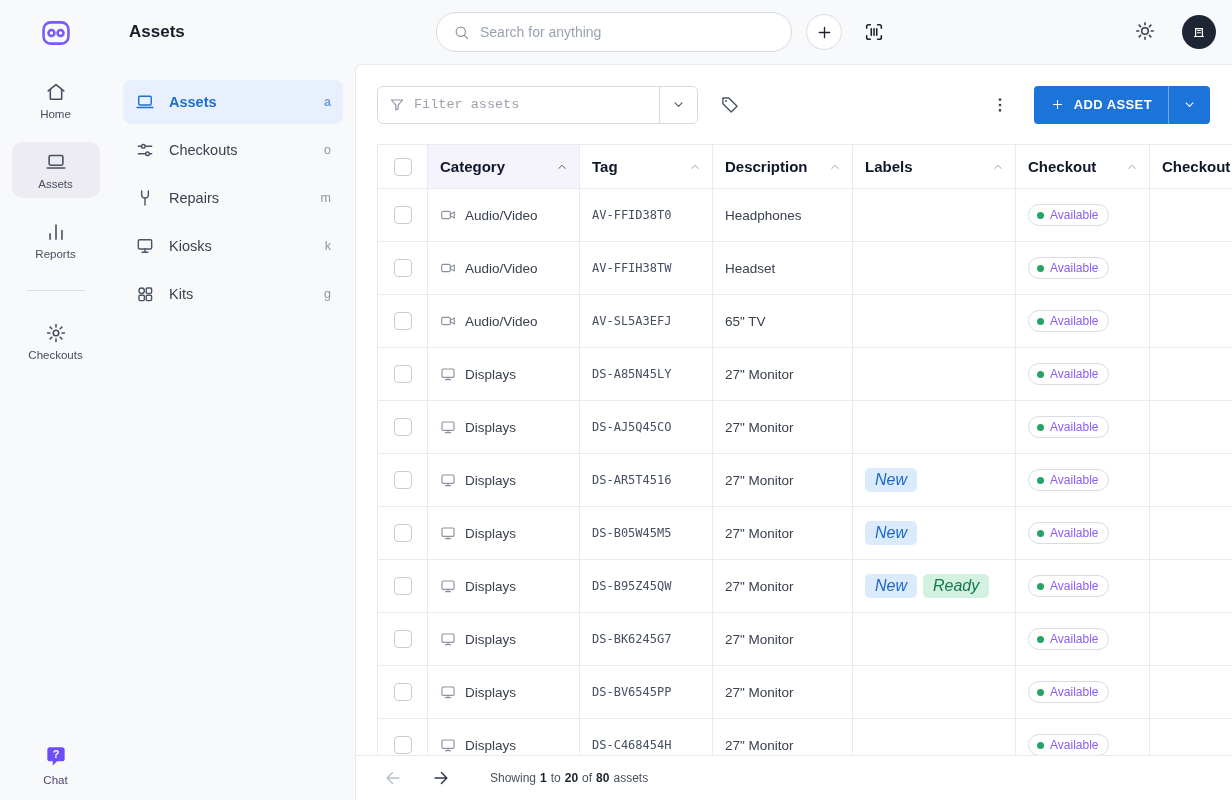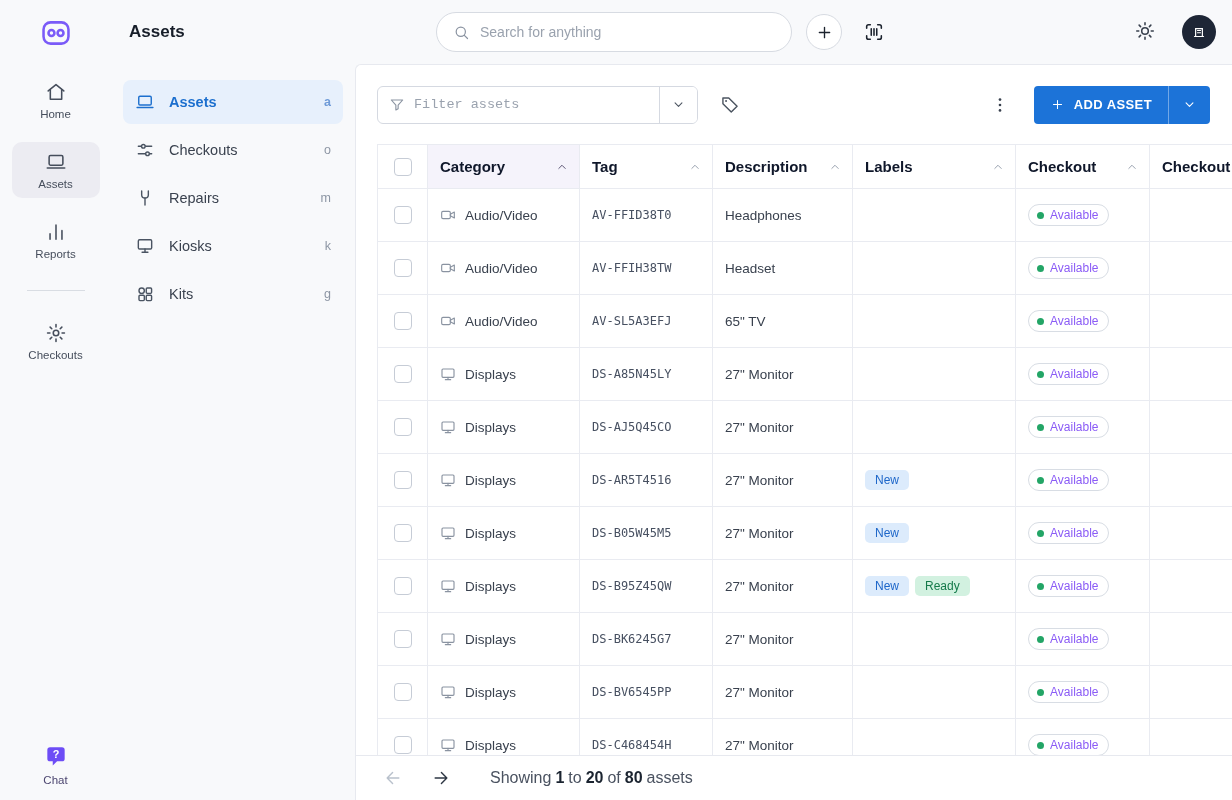--- a/index.html
+++ b/index.html
@@ -85,31 +85,31 @@
   .sort { margin-left:auto; width:14px; height:14px; color:#98a1ae; flex:none; }
   th.sorted .sort { color:#5b5574; }
   td { height:53px; padding:0 12px; font-size:13.5px; color:#39414e; background:#fff; }
   .th-check, .td-check { text-align:center; padding:0; }
   .checkbox { display:inline-block; width:18px; height:18px; border:1.5px solid #c6ccd6; border-radius:4px; background:#fff; vertical-align:middle; cursor:pointer; }
   .cat { display:flex; align-items:center; gap:9px; }
   .cat-icon { width:16px; height:16px; color:#8a93a1; flex:none; }
   .td-tag { font-family:"DejaVu Sans Mono", monospace; font-size:12px; color:#475061; }
   .badge { display:inline-flex; align-items:center; gap:6px; border:1px solid #d8dde4; border-radius:999px; padding:3px 10px 3px 8px; font-size:12px; color:#8b5cf6; background:#fff; white-space:nowrap; }
   .dot { width:7px; height:7px; border-radius:50%; background:#23a566; flex:none; }
-  .label-pill { display:inline-block; padding:3px 10px; border-radius:5px; font-size:12px; font-weight:500; margin-right:6px; white-space:nowrap; }
+  .label-pill { display:inline-block; padding:3px 10px; border-radius:5px; font-size:16px; font-weight:500; margin-right:6px; white-space:nowrap;font-style:italic; }
   .label-pill.blue { background:#dcebfc; color:#1d66c9; }
   .label-pill.green { background:#d2f1e0; color:#157a4a; }
 
   
   .footer { height:45px; flex:none; border-top:1px solid #e7e9ef; background:#fff; display:flex; align-items:center; padding-left:24px; }
   .page-btn { width:26px; height:26px; border:none; background:none; display:flex; align-items:center; justify-content:center; cursor:pointer; }
   .page-btn .icon { width:20px; height:20px; }
   .page-btn.prev { color:#b9c1cc; }
   .page-btn.next { color:#2e3744; margin-left:22px; }
-  .showing { margin-left:36px; font-size:16px; color:#4a5260; display:flex; gap:4px; }
+  .showing { margin-left:36px; font-size:12px; color:#4a5260; display:flex; gap:4px; }
   .showing b { color:#1b2430; }
 
   .icon { display:inline-flex; }
   .icon svg { width:100%; height:100%; fill:none; stroke:currentColor; stroke-width:1.7; stroke-linecap:round; stroke-linejoin:round; }
 </style>
 </head>
 <body>
 
 <div class="app">
 

